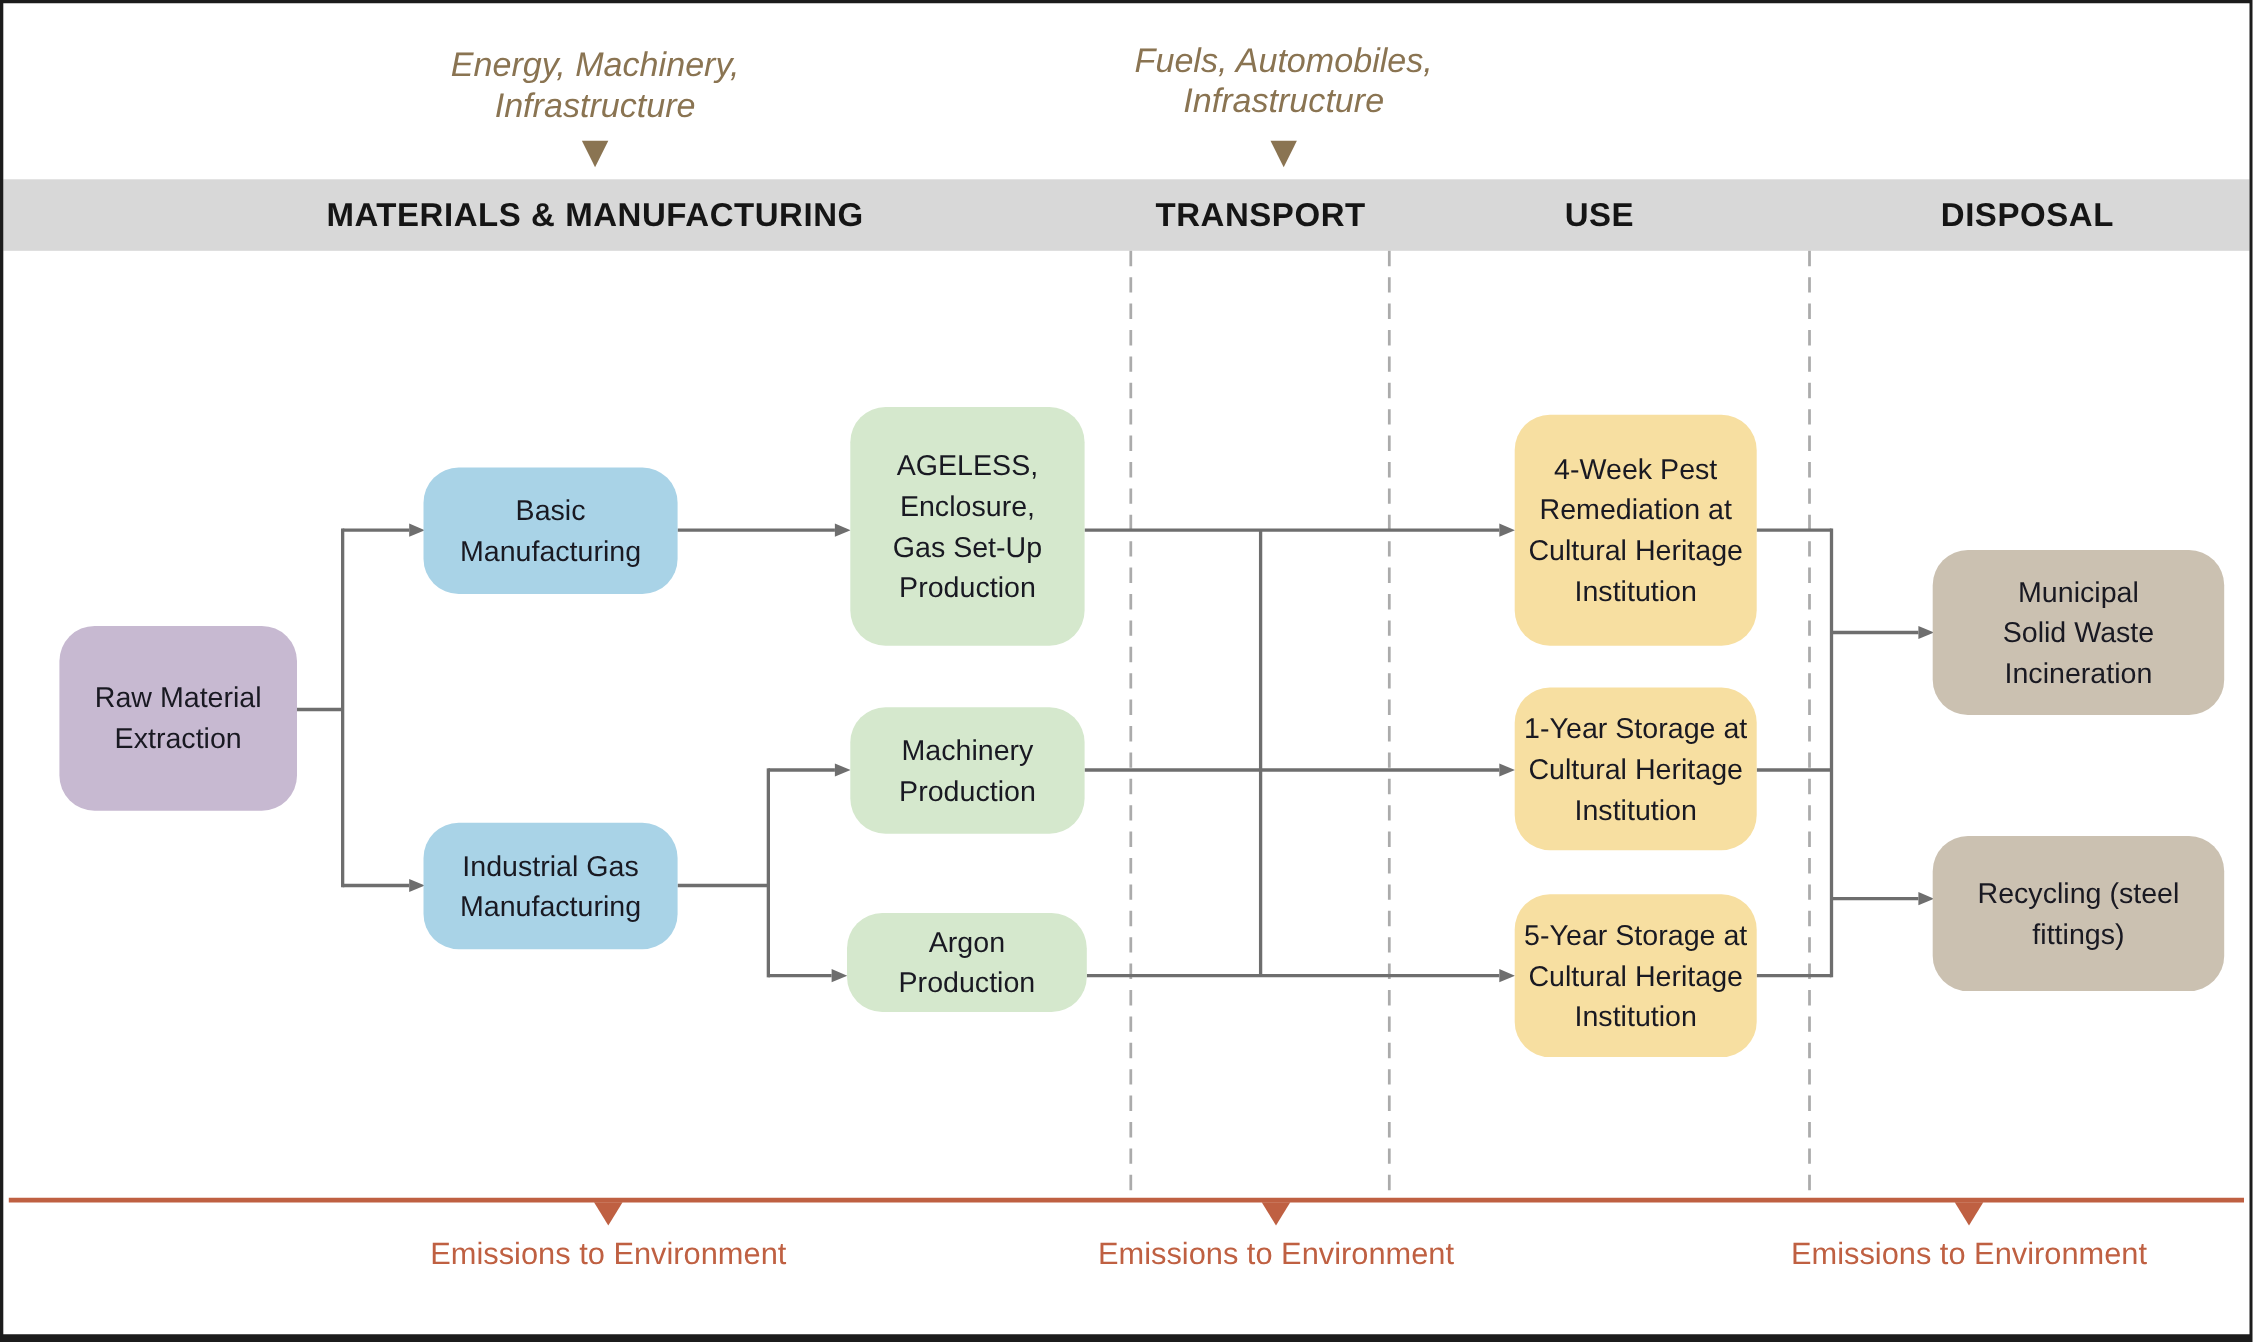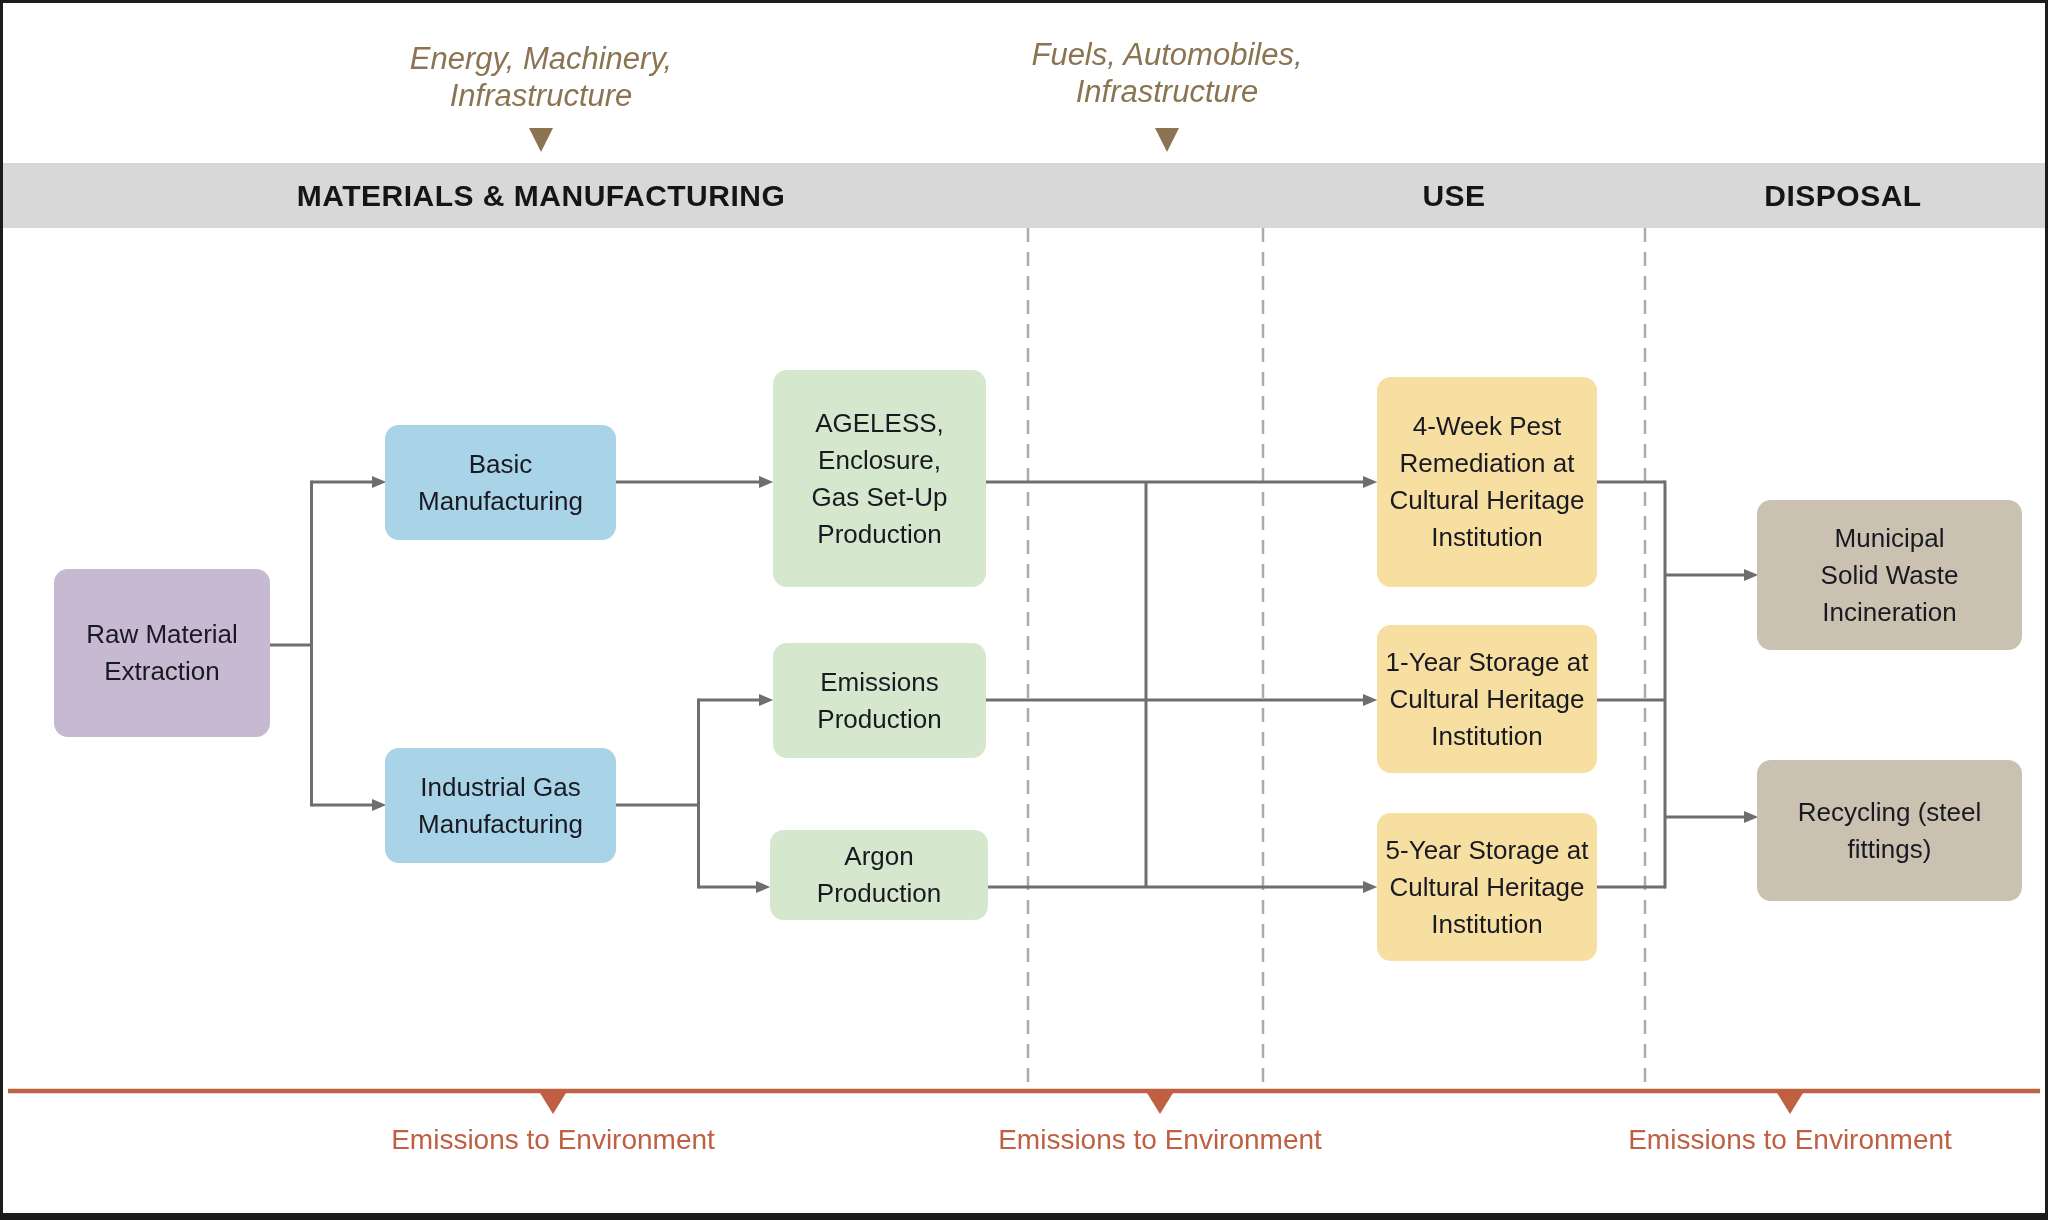--- a/index.html
+++ b/index.html
@@ -17,21 +17,21 @@
   .phase-label{
     position:absolute;top:163px;height:61px;line-height:65px;transform:translateX(-50%);
     font-weight:bold;font-size:30px;letter-spacing:0.5px;color:#151515;white-space:nowrap;z-index:2;
   }
   .input-label{
     position:absolute;transform:translateX(-50%);text-align:center;
     font-style:italic;font-size:31px;line-height:37px;color:#8a7452;white-space:nowrap;z-index:2;
   }
   svg#wires{position:absolute;left:0;top:0;z-index:3;}
   .node{
-    position:absolute;border-radius:14px;display:flex;flex-direction:column;
+    position:absolute;border-radius:32px;display:flex;flex-direction:column;
     align-items:center;justify-content:center;text-align:center;
     font-size:26px;line-height:37px;z-index:4;
   }
   .node div{white-space:nowrap;}
   .fill-raw{background:#c7b9d1;}
   .fill-mfg{background:#a9d3e7;}
   .fill-prod{background:#d5e8cd;}
   .fill-use{background:#f7dfa1;}
   .fill-disp{background:#cbc1b1;}
   .emissions-label{
@@ -50,20 +50,21 @@
       <div>Energy, Machinery,</div>
       <div>Infrastructure</div>
     </div>
   <div class="input-label" style="left:1167px;top:36px;">
       <div>Fuels, Automobiles,</div>
       <div>Infrastructure</div>
     </div>
 
   <div id="phase-band"></div>
   <div class="phase-label" style="left:541px;">MATERIALS &amp; MANUFACTURING</div>
+  <div class="phase-label" style="left:1146px;">TRANSPORT</div>
   <div class="phase-label" style="left:1454px;">USE</div>
   <div class="phase-label" style="left:1843px;">DISPOSAL</div>
 
   <svg id="wires" width="2048" height="1220" viewBox="0 0 2048 1220">
     <defs>
       <marker id="ah" viewBox="0 0 12 12" refX="2" refY="6" markerWidth="18" markerHeight="18" markerUnits="userSpaceOnUse" orient="auto">
         <path d="M2 2 L11.5 6 L2 10 Z" fill="#6e6e6e"></path>
       </marker>
     </defs>
 
@@ -121,21 +122,21 @@
       <div>Industrial Gas</div>
       <div>Manufacturing</div>
     </div>
   <div class="node fill-prod" style="left:773px;top:370px;width:213px;height:217px;">
       <div>AGELESS,</div>
       <div>Enclosure,</div>
       <div>Gas Set-Up</div>
       <div>Production</div>
     </div>
   <div class="node fill-prod" style="left:773px;top:643px;width:213px;height:115px;">
-      <div>Emissions</div>
+      <div>Machinery</div>
       <div>Production</div>
     </div>
   <div class="node fill-prod" style="left:770px;top:830px;width:218px;height:90px;">
       <div>Argon</div>
       <div>Production</div>
     </div>
   <div class="node fill-use" style="left:1377px;top:377px;width:220px;height:210px;">
       <div>4-Week Pest</div>
       <div>Remediation at</div>
       <div>Cultural Heritage</div>

